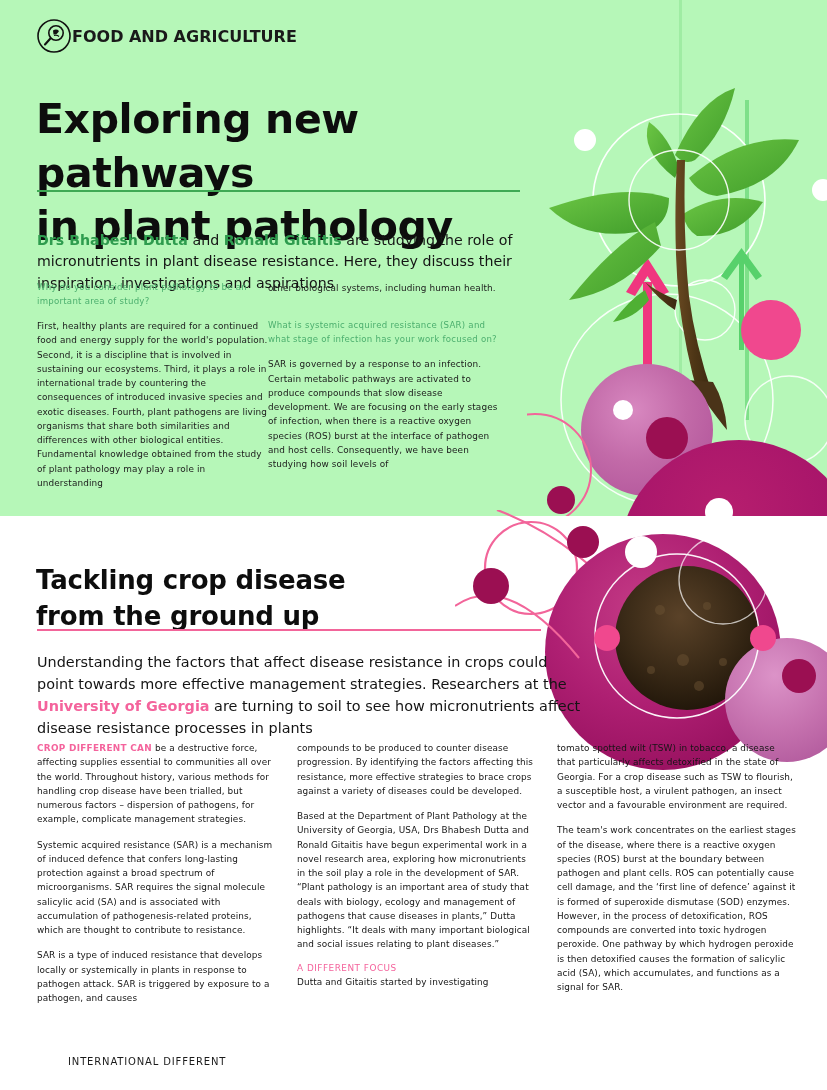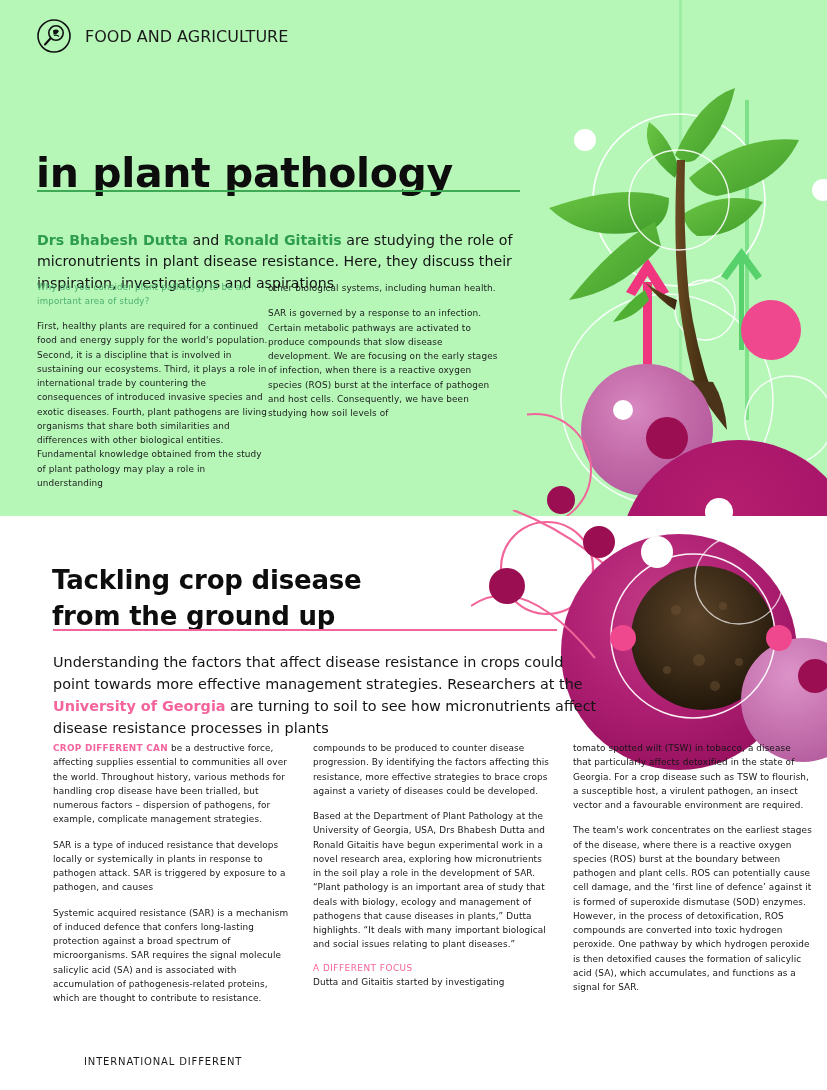--- a/index.html
+++ b/index.html
@@ -25,21 +25,21 @@
     background: #b6f7b8;
     overflow: hidden;
   }
 
   
   #kicker-row {
     position: absolute;
     left: 36px; top: 18px;
     display: flex;
     align-items: center;
-    gap: 13px;
+    font-weight: bold;
   }
   #kicker-icon {
     width: 36px; height: 36px;
     flex: 0 0 36px;
   }
 
   
   #hero-title {
     position: absolute;
     left: 36px; top: 66px;
@@ -101,21 +101,21 @@
   
   #hero-art {
     position: absolute;
     right: 0; top: 0;
     width: 300px; height: 516px;
   }
 
   
   #article2 {
     position: absolute;
-    left: 16px; top: 516px;
+    left: 0; top: 516px;
     width: 751px; height: 574px;
     background: #ffffff;
   }
   #art2-deco {
     position: absolute;
     left: 455px; top: -6px;
     width: 372px; height: 270px;
     pointer-events: none;
   }
   #art2-title {
@@ -275,37 +275,38 @@
       <circle cx="18" cy="18" r="16" fill="none" stroke="#111" stroke-width="1.6"></circle>
       <circle cx="20" cy="15" r="7.2" fill="none" stroke="#111" stroke-width="1.6"></circle>
       <line x1="14.6" y1="20.3" x2="9" y2="26.5" stroke="#111" stroke-width="2.1" stroke-linecap="round"></line>
       <path d="M17 12.5 Q20.5 10.5 23 13 Q21 17 17.5 16.5 Z" fill="#111"></path>
       <path d="M18 17.5 Q21 16.5 23 18.5" fill="none" stroke="#111" stroke-width="1.1"></path>
     </svg>
     <span>FOOD AND AGRICULTURE</span>
   </div>
 
   <h1 id="hero-title">
-    <br>
+    <span>Exploring new pathways</span><br>
     <span>in plant pathology</span>
   </h1>
 
   <div id="hero-rule"></div>
 
   <p id="hero-standfirst">
     <span class="name">Drs Bhabesh Dutta</span><span> and </span><span class="name">Ronald Gitaitis</span><span> are studying the role of micronutrients in plant disease resistance. Here, they discuss their inspiration, investigations and aspirations</span>
   </p>
 
   <div id="qa-wrap">
     <div class="qa-col">
       <p class="qa-question">Why do you consider plant pathology to be an important area of study?</p>
       <p class="qa-answer">First, healthy plants are required for a continued food and energy supply for the world's population. Second, it is a discipline that is involved in sustaining our ecosystems. Third, it plays a role in international trade by countering the consequences of introduced invasive species and exotic diseases. Fourth, plant pathogens are living organisms that share both similarities and differences with other biological entities. Fundamental knowledge obtained from the study of plant pathology may play a role in understanding</p>
     </div>
     <div class="qa-col">
       <p class="qa-answer">other biological systems, including human health.</p>
+      <p class="qa-question qa-spacer-top">What is systemic acquired resistance (SAR) and what stage of infection has your work focused on?</p>
       <p class="qa-answer">SAR is governed by a response to an infection. Certain metabolic pathways are activated to produce compounds that slow disease development. We are focusing on the early stages of infection, when there is a reactive oxygen species (ROS) burst at the interface of pathogen and host cells. Consequently, we have been studying how soil levels of</p>
     </div>
   </div>
 </div>
 
 <div id="article2">
 
   <svg id="art2-deco" viewBox="0 0 372 270">
     <defs>
       <radialGradient id="gSpeckB" cx="42%" cy="32%" r="74%">
@@ -364,22 +365,22 @@
   <div id="art2-rule"></div>
 
   <p id="art2-standfirst">
     <span>Understanding the factors that affect disease resistance in crops could point towards more effective management strategies. Researchers at the </span><span class="org">University of Georgia</span><span> are turning to soil to see how micronutrients affect disease resistance processes in plants</span>
   </p>
 
   <div id="body-cols">
 
     <div class="body-col">
       <p class="body-p"><span class="drop-caps">CROP DIFFERENT CAN</span><span> be a destructive force, affecting supplies essential to communities all over the world. Throughout history, various methods for handling crop disease have been trialled, but numerous factors – dispersion of pathogens, for example, complicate management strategies.</span></p>
+      <p class="body-p">Systemic acquired resistance (SAR) is a mechanism of induced defence that confers long-lasting protection against a broad spectrum of microorganisms. SAR requires the signal molecule salicylic acid (SA) and is associated with accumulation of pathogenesis-related proteins, which are thought to contribute to resistance.</p>
       <p class="body-p">SAR is a type of induced resistance that develops locally or systemically in plants in response to pathogen attack. SAR is triggered by exposure to a pathogen, and causes</p>
-      <p class="body-p">Systemic acquired resistance (SAR) is a mechanism of induced defence that confers long-lasting protection against a broad spectrum of microorganisms. SAR requires the signal molecule salicylic acid (SA) and is associated with accumulation of pathogenesis-related proteins, which are thought to contribute to resistance.</p>
     </div>
 
     <div class="body-col">
       <p class="body-p">compounds to be produced to counter disease progression. By identifying the factors affecting this resistance, more effective strategies to brace crops against a variety of diseases could be developed.</p>
       <p class="body-p">Based at the Department of Plant Pathology at the University of Georgia, USA, Drs Bhabesh Dutta and Ronald Gitaitis have begun experimental work in a novel research area, exploring how micronutrients in the soil play a role in the development of SAR. “Plant pathology is an important area of study that deals with biology, ecology and management of pathogens that cause diseases in plants,” Dutta highlights. “It deals with many important biological and social issues relating to plant diseases.”</p>
       <p class="sub-head">A DIFFERENT FOCUS</p>
       <p class="body-p">Dutta and Gitaitis started by investigating</p>
     </div>
 
     <div class="body-col">

